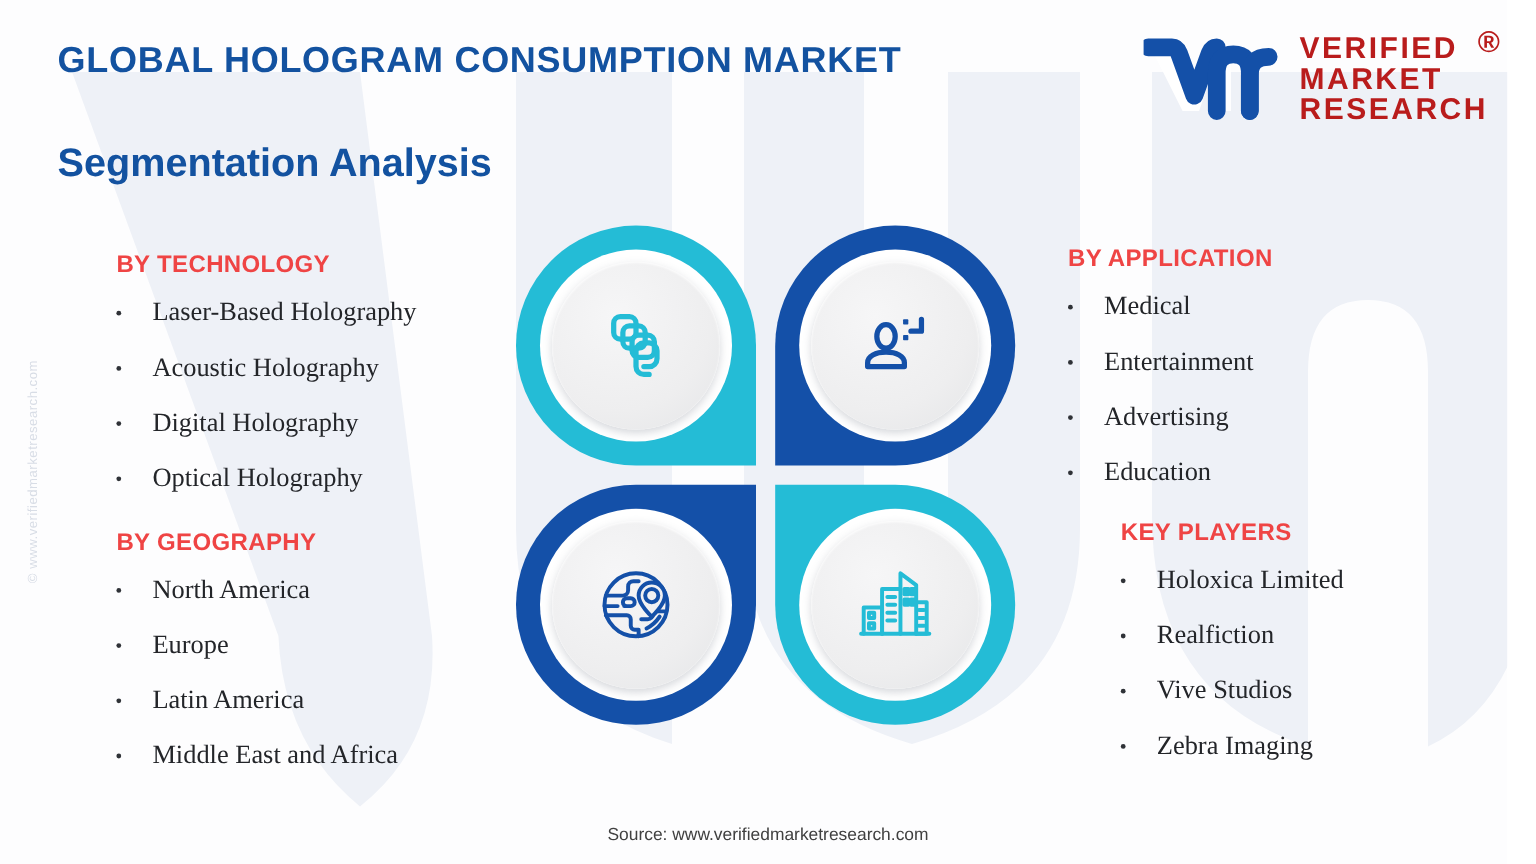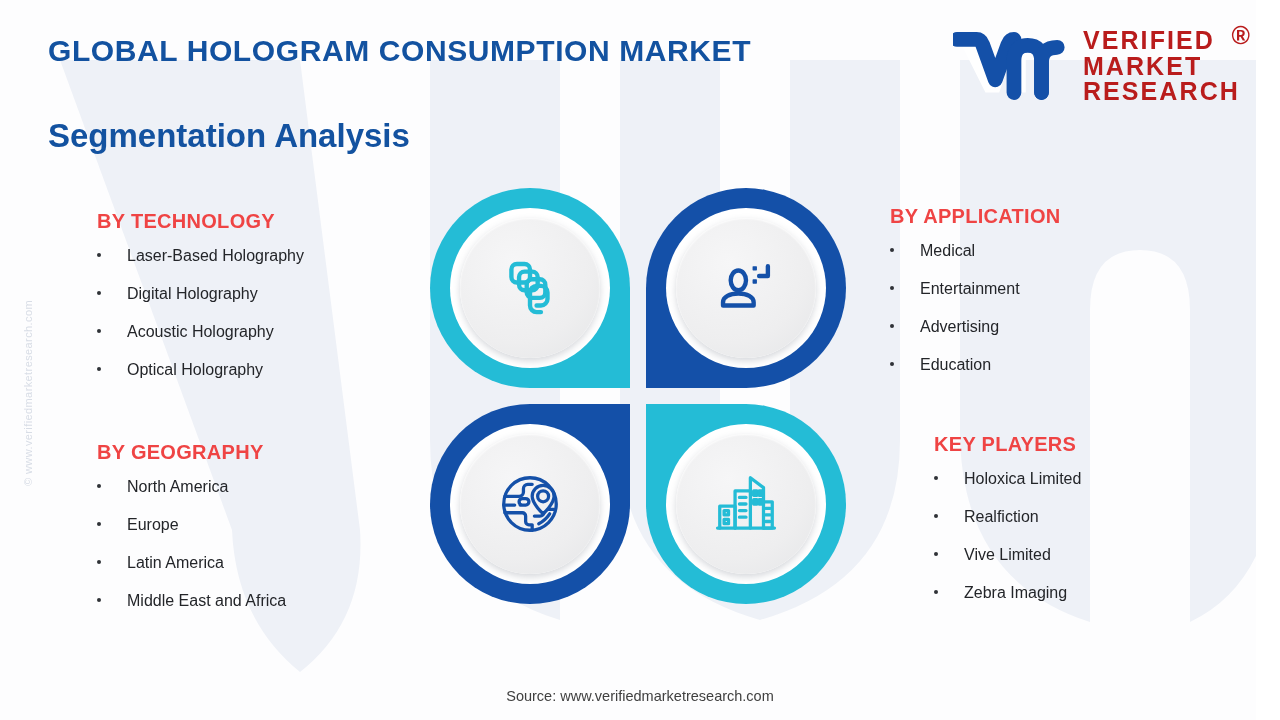--- a/index.html
+++ b/index.html
@@ -58,21 +58,21 @@
 
   
   .block{position:absolute;z-index:6;}
   .block-title{
     font-size:20px;font-weight:700;color:#ef4444;letter-spacing:.3px;
     margin:0 0 14px 0;white-space:nowrap;
   }
   .bullets{list-style:none;margin:0;padding:0;}
   .bullets li{
     display:flex;align-items:baseline;
-    font-size:16px;color:#232529;margin-bottom:20px;white-space:nowrap;
+    font-size:22px;color:#232529;margin-bottom:20px;white-space:nowrap;font-family:Liberation Serif, serif;
   }
   .bullets li .dot{
     width:4px;height:4px;border-radius:50%;background:#2f3237;
     display:inline-block;flex:0 0 auto;margin-right:26px;
     position:relative;top:-4px;
   }
 
   #blk-technology{left:97px;top:210px;}
   #blk-geography {left:97px;top:441px;}
   #blk-application{left:890px;top:205px;}
@@ -161,25 +161,25 @@
 
   <div class="block" id="blk-technology">
     <div class="block-title">BY TECHNOLOGY</div>
     <ul class="bullets">
       <li>
           <span class="dot"></span>
           <span>Laser-Based Holography</span>
         </li>
       <li>
           <span class="dot"></span>
+          <span>Acoustic Holography</span>
+        </li>
+      <li>
+          <span class="dot"></span>
           <span>Digital Holography</span>
-        </li>
-      <li>
-          <span class="dot"></span>
-          <span>Acoustic Holography</span>
         </li>
       <li>
           <span class="dot"></span>
           <span>Optical Holography</span>
         </li>
     </ul>
   </div>
 
   <div class="block" id="blk-geography">
     <div class="block-title">BY GEOGRAPHY</div>
@@ -231,21 +231,21 @@
       <li>
           <span class="dot"></span>
           <span>Holoxica Limited</span>
         </li>
       <li>
           <span class="dot"></span>
           <span>Realfiction</span>
         </li>
       <li>
           <span class="dot"></span>
-          <span>Vive Limited</span>
+          <span>Vive Studios</span>
         </li>
       <li>
           <span class="dot"></span>
           <span>Zebra Imaging</span>
         </li>
     </ul>
   </div>
 
   <div class="petals">
 

